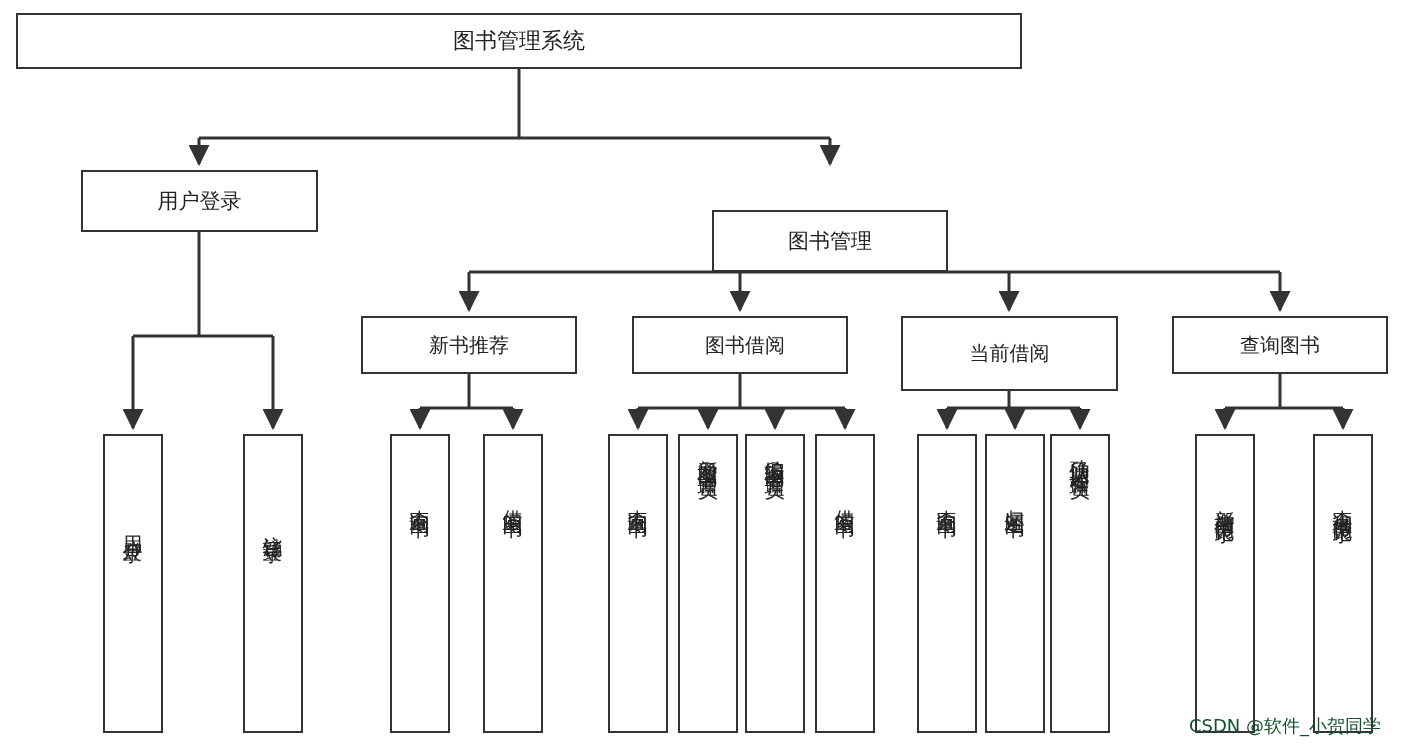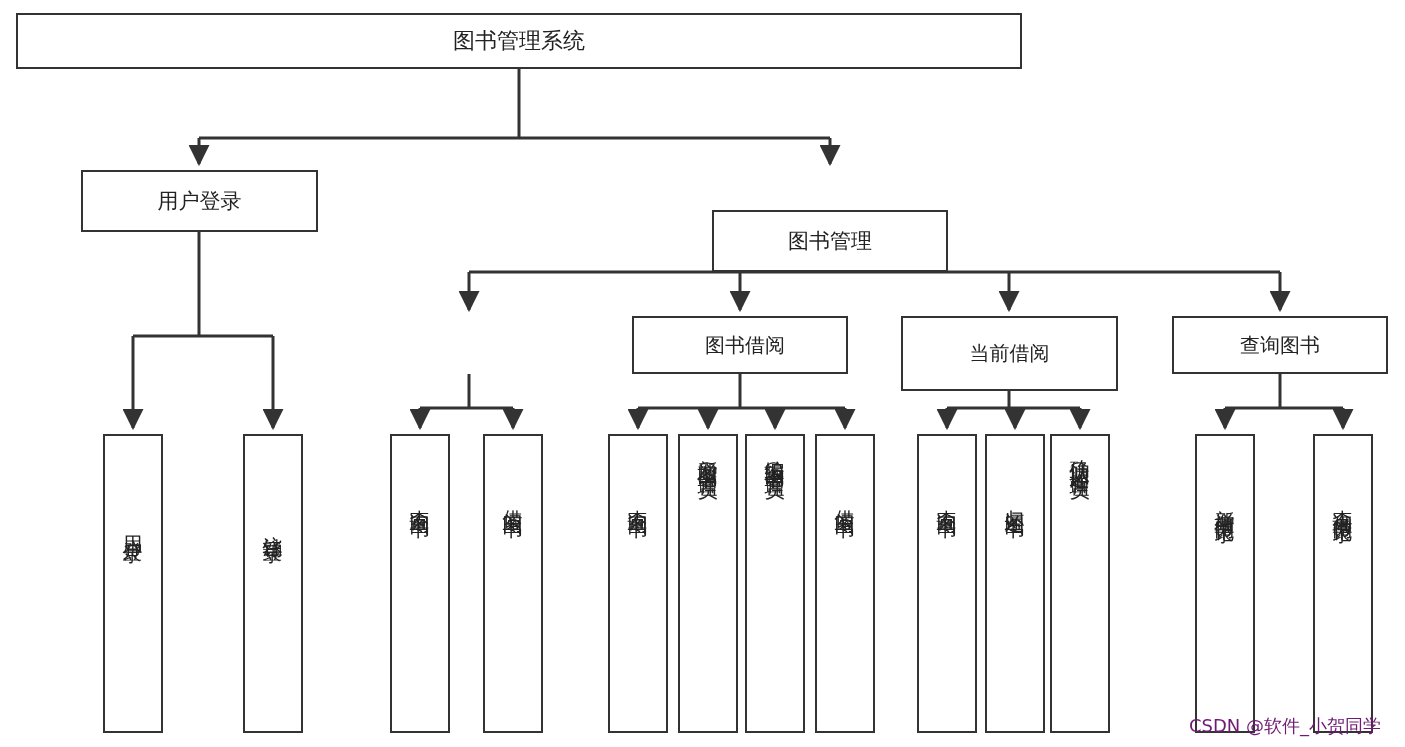--- a/index.html
+++ b/index.html
@@ -66,21 +66,21 @@
     padding-top: 52px;
   }
   .node.leaf.top .vtext {
     padding-top: 2px;
   }
   .watermark {
     position: absolute;
     left: 1189px;
     top: 714px;
     font-size: 18px;
-    color: #701a75;
+    color: #14532d;
     white-space: nowrap;
     z-index: 3;
     font-family: "DejaVu Sans", "Liberation Sans", sans-serif;
   }
 </style>
 </head>
 <body>
 
 <div id="canvas">
 
@@ -138,20 +138,23 @@
     <span>图书管理系统</span>
   </div>
 
   <div class="node lvl2" style="left:81px;top:170px;width:237px;height:62px;">
     <span>用户登录</span>
   </div>
   <div class="node lvl2" style="left:712px;top:170px;width:236px;height:62px;margin-top:40px;">
     <span>图书管理</span>
   </div>
 
+  <div class="node lvl3" style="left:361px;top:316px;width:216px;height:58px;">
+    <span>新书推荐</span>
+  </div>
   <div class="node lvl3" style="left:632px;top:316px;width:216px;height:58px;padding-left:10px;">
     <span>图书借阅</span>
   </div>
   <div class="node lvl3" style="left:901px;top:316px;width:217px;height:75px;">
     <span>当前借阅</span>
   </div>
   <div class="node lvl3" style="left:1172px;top:316px;width:216px;height:58px;">
     <span>查询图书</span>
   </div>
 

